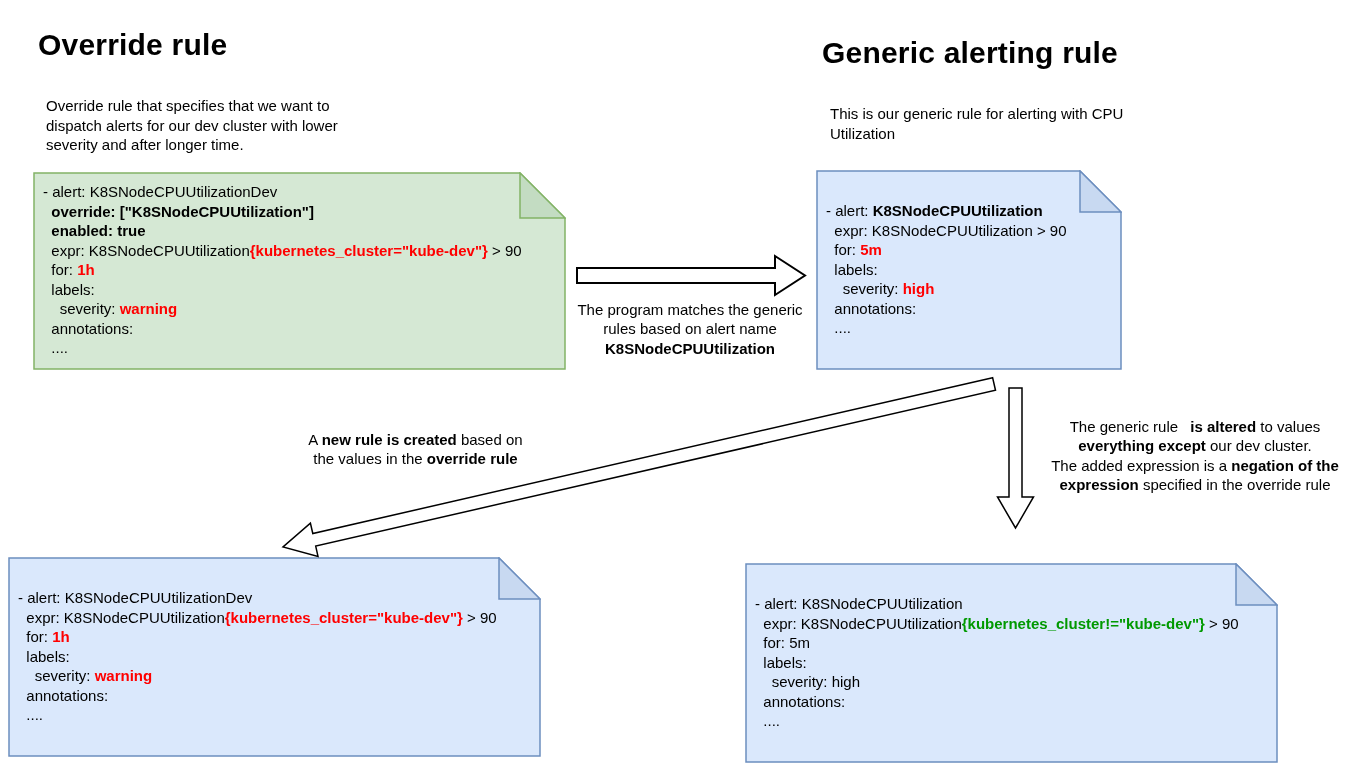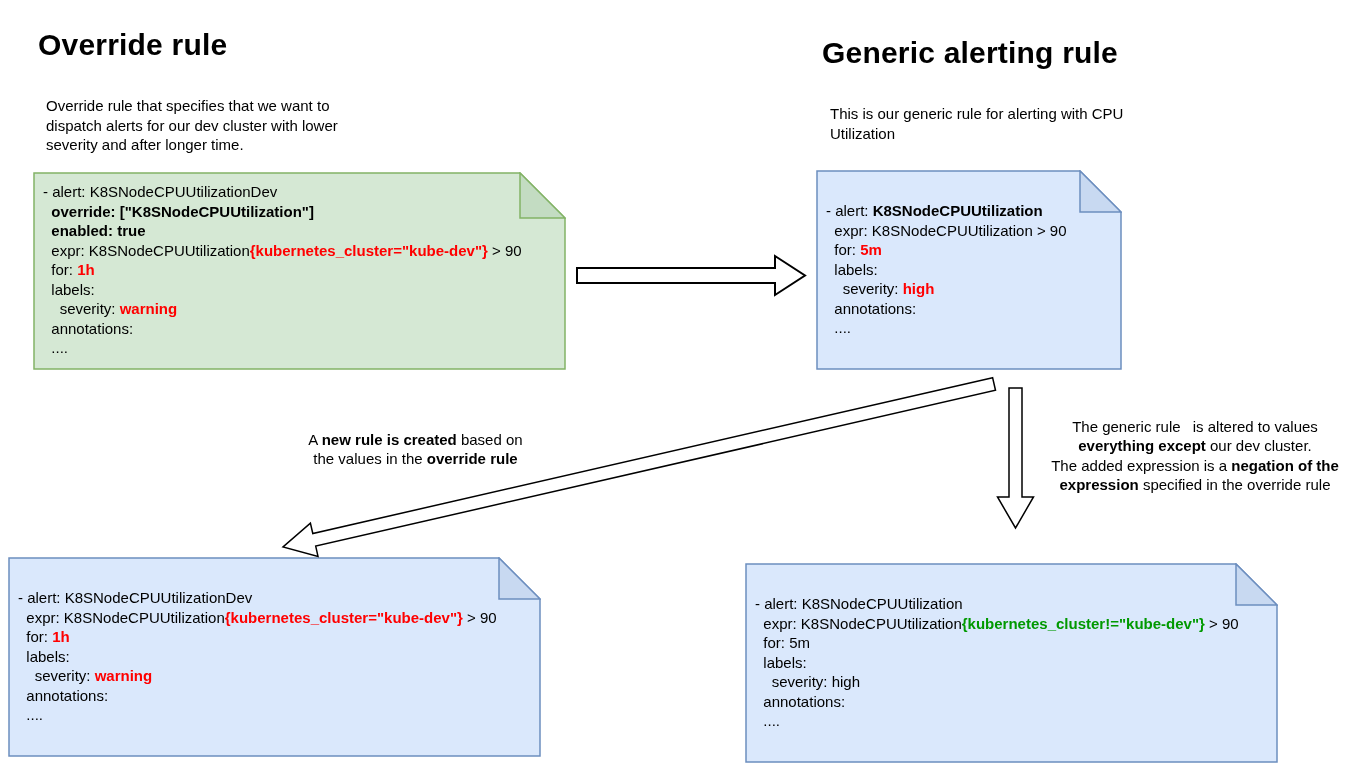--- a/index.html
+++ b/index.html
@@ -61,32 +61,37 @@
     <svg width="533" height="200">
       <path d="M1,1 L491,1 L532,42 L532,199 L1,199 Z" stroke-width="1.5" fill="#dae8fc" stroke="#6c8ebf"></path>
       <path d="M491,1 L491,42 L532,42 Z" stroke-width="1.5" fill="#c8d9f1" stroke="#6c8ebf"></path>
     </svg>
     <div class="code pad-top-md"><div><span>- alert: K8SNodeCPUUtilization</span></div><div><span>  expr: K8SNodeCPUUtilization</span><span style="font-weight: bold; color: rgb(0, 153, 0);">{kubernetes_cluster!="kube-dev"}</span><span> &gt; 90</span></div><div><span>  for: 5m</span></div><div><span>  labels:</span></div><div><span>    severity: high</span></div><div><span>  annotations:</span></div><div><span>  ....</span></div></div>
   </div>
 
   <svg class="arrow-svg" style="left:575px; top:252px;" width="235" height="48">
     <path d="M2,16 L200,16 L200,4 L230,23.5 L200,43 L200,31 L2,31 Z" stroke-width="2" fill="#ffffff" stroke="#000000"></path>
   </svg>
+  <div class="label" style="left:555px; top:300px; width:270px;">
+      <div><span>The program matches the generic</span></div>
+      <div><span>rules based on alert name</span></div>
+      <div><span style="font-weight: bold;">K8SNodeCPUUtilization</span></div>
+    </div>
 
   <svg class="arrow-svg" style="left:270px; top:373px;" width="740" height="190">
     <path d="M722.6,4.7 L42.8,160.5 L40.4,150.2 L13,174 L48,183.4 L45.7,173.1 L725.5,17.3 Z" stroke-width="1.5" fill="#ffffff" stroke="#000000"></path>
   </svg>
   <div class="label" style="left:283px; top:430px; width:265px;">
       <div><span>A </span><span style="font-weight: bold;">new rule is created</span><span> based on</span></div>
       <div><span>the values in the </span><span style="font-weight: bold;">override rule</span></div>
     </div>
 
   <svg class="arrow-svg" style="left:990px; top:385px;" width="52" height="148">
     <path d="M19,3 L32,3 L32,112 L43.5,112 L25.5,143 L7.5,112 L19,112 Z" stroke-width="1.5" fill="#ffffff" stroke="#000000"></path>
   </svg>
   <div class="label" style="left:1032px; top:417px; width:326px;">
-      <div><span>The generic rule </span><span style="font-weight: normal; padding-left: 8px;">is altered</span><span> to values</span></div>
+      <div><span>The generic rule </span><span style="font-weight: bold; padding-left: 8px;">is altered</span><span> to values</span></div>
       <div><span style="font-weight: bold;">everything except</span><span> our dev cluster.</span></div>
       <div><span>The added expression is a </span><span style="font-weight: bold;">negation of the</span></div>
       <div><span style="font-weight: bold; text-align: center;">expression</span><span> specified in the override rule</span></div>
     </div>
 
 </div>
 
 </body></html>

